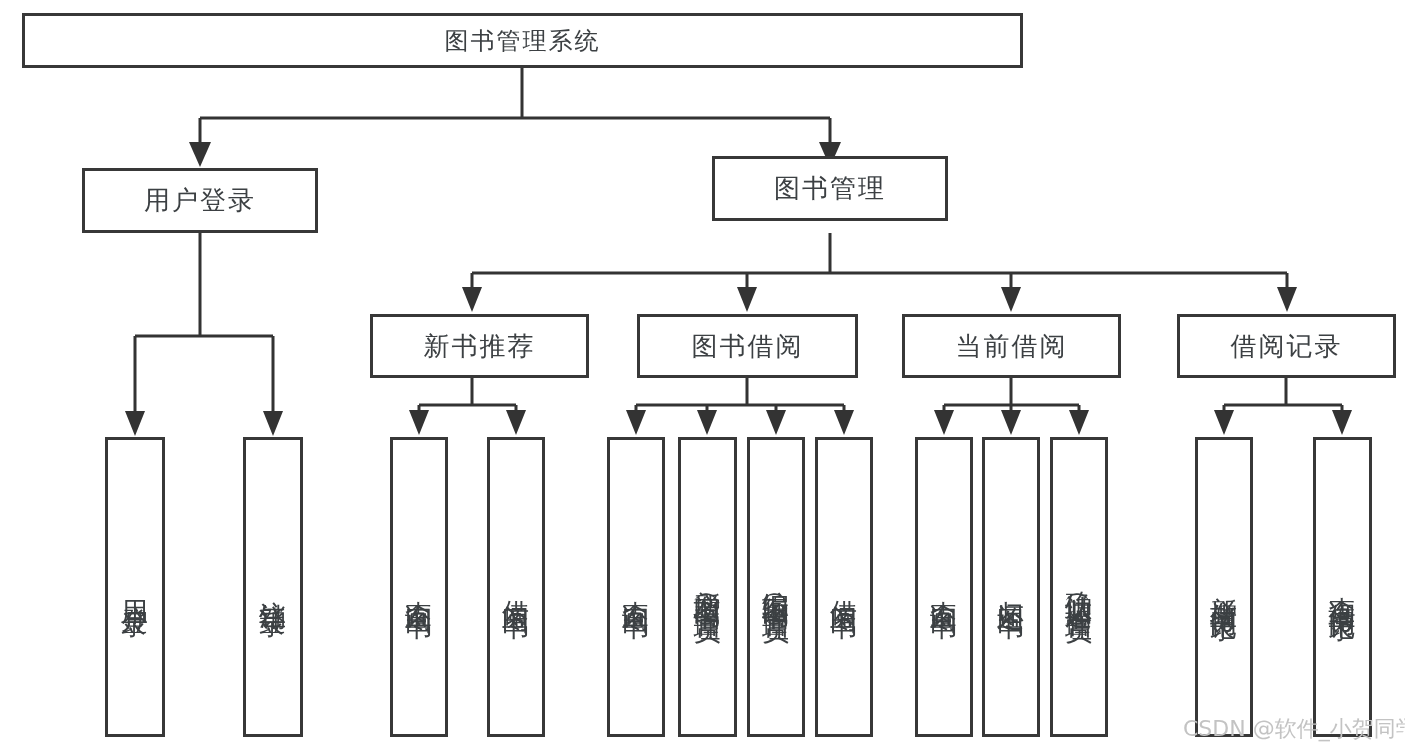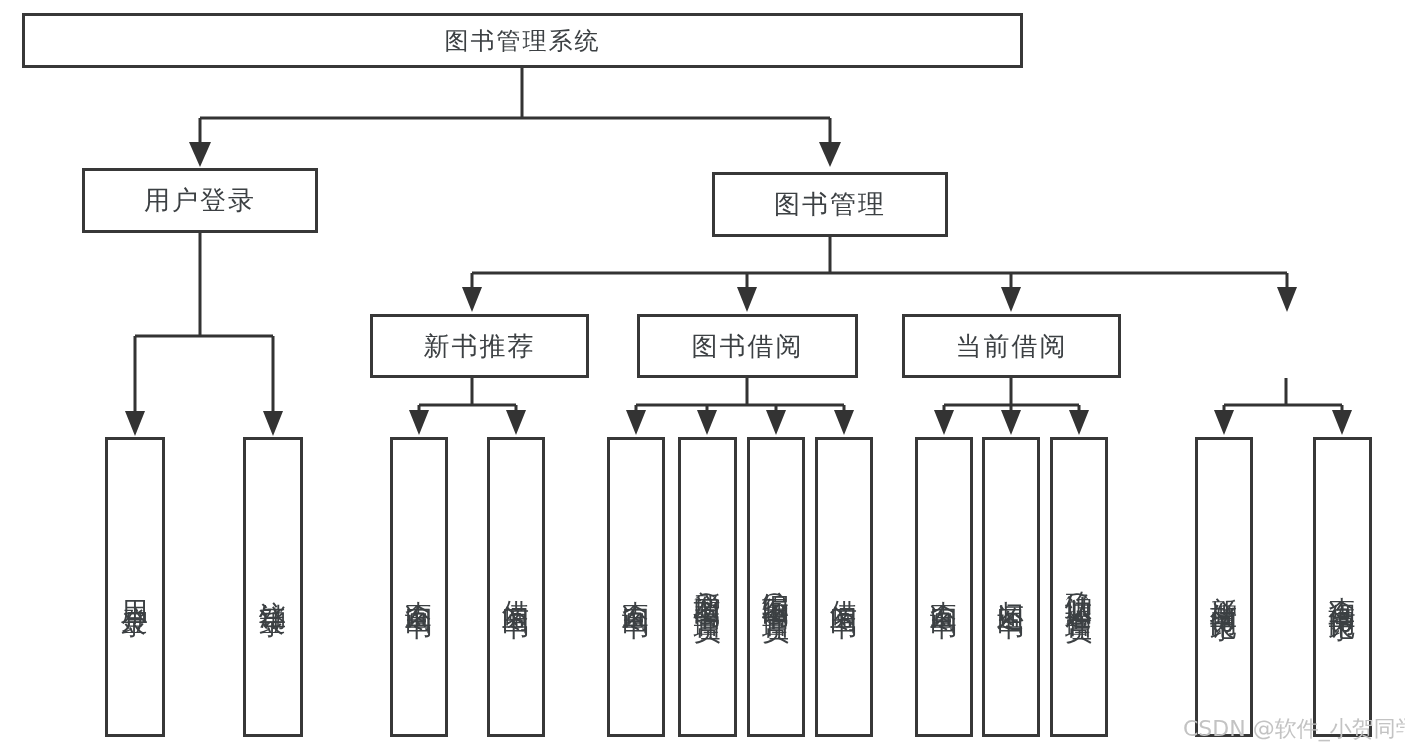--- a/index.html
+++ b/index.html
@@ -95,25 +95,26 @@
       <polygon points="1001,410 1021,410 1011,435"></polygon>
       <polygon points="1069,410 1089,410 1079,435"></polygon>
       <polygon points="1214,410 1234,410 1224,435"></polygon>
       <polygon points="1332,410 1352,410 1342,435"></polygon>
     </g>
   </svg>
 
   <div class="box root" style="left:22px; top:13px; width:1001px; height:55px;">图书管理系统</div>
 
   <div class="box hbox" style="left:82px; top:168px; width:236px; height:65px;">用户登录</div>
-  <div class="box hbox" style="left:712px; top:172px; width:236px; height:65px;">图书管理</div>
+  <div class="box hbox" style="left:712px; top:156px; width:236px; height:65px;">图书管理</div>
 
   <div class="box hbox" style="left:363px; top:314px; width:219px; height:64px;margin-left:7px;">新书推荐</div>
   <div class="box hbox" style="left:902px; top:314px; width:219px; height:64px;">当前借阅</div>
   <div class="box hbox" style="left:637px; top:314px; width:221px; height:64px;">图书借阅</div>
+  <div class="box hbox" style="left:1177px; top:314px; width:219px; height:64px;">借阅记录</div>
 
   <div class="box vbox" style="left:105px; top:437px; width:60px; height:300px;">用户登录</div>
   <div class="box vbox" style="left:243px; top:437px; width:60px; height:300px;">注销登录</div>
 
   <div class="box vbox" style="left:390px; top:437px; width:58px; height:300px;">查询图书</div>
   <div class="box vbox" style="left:487px; top:437px; width:58px; height:300px;">借阅图书</div>
 
   <div class="box vbox" style="left:607px; top:437px; width:58px; height:300px;">查询图书</div>
   <div class="box vbox" style="left:678px; top:437px; width:59px; height:300px;">新增图书（管理员）</div>
   <div class="box vbox" style="left:747px; top:437px; width:58px; height:300px;">编辑图书（管理员）</div>

